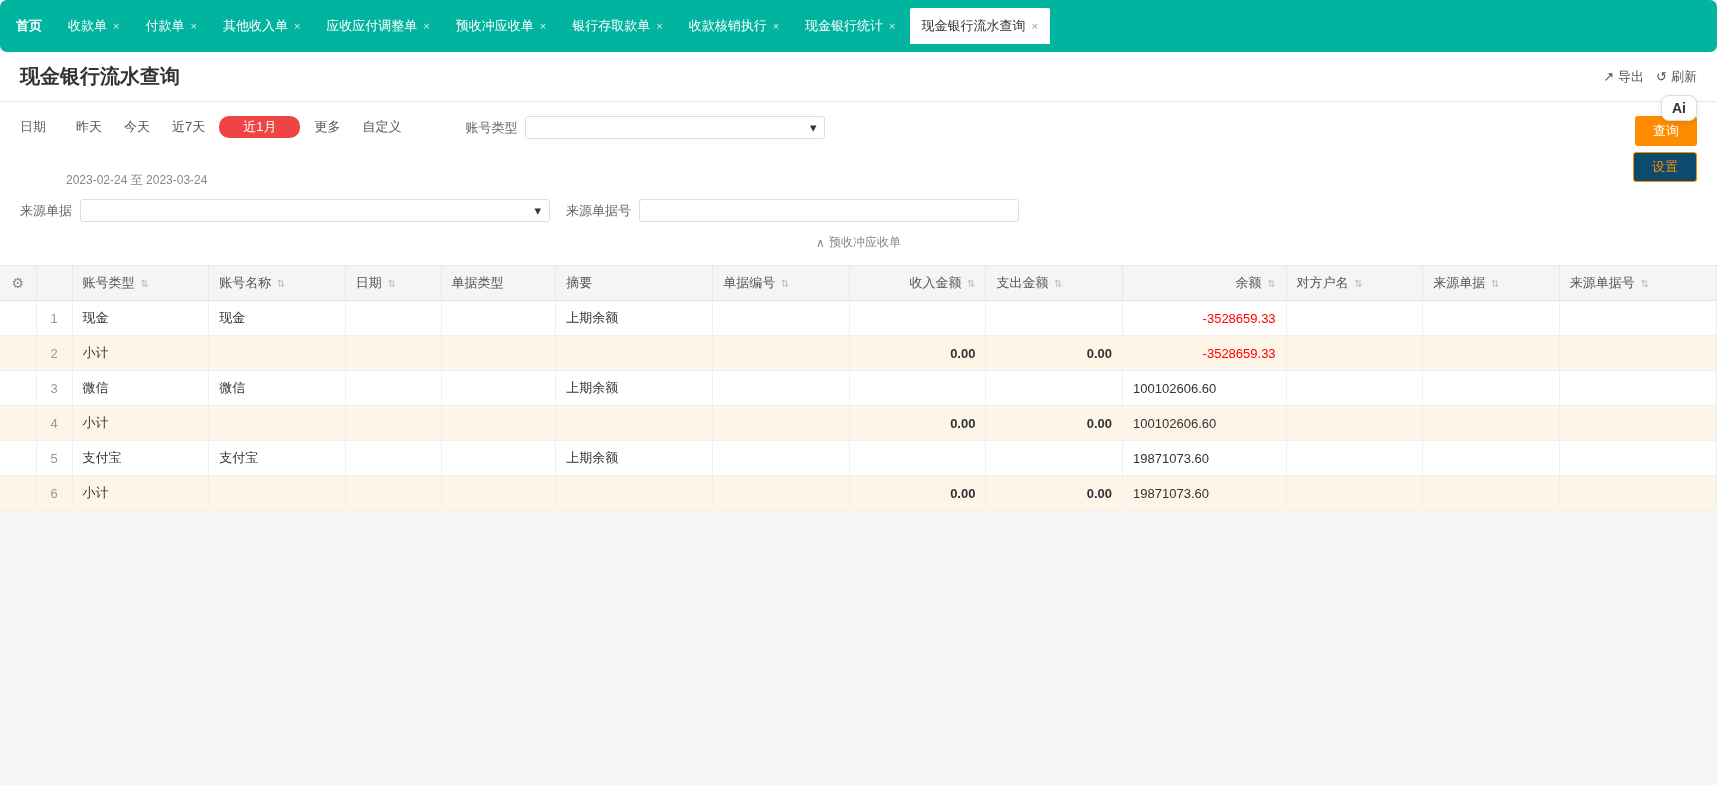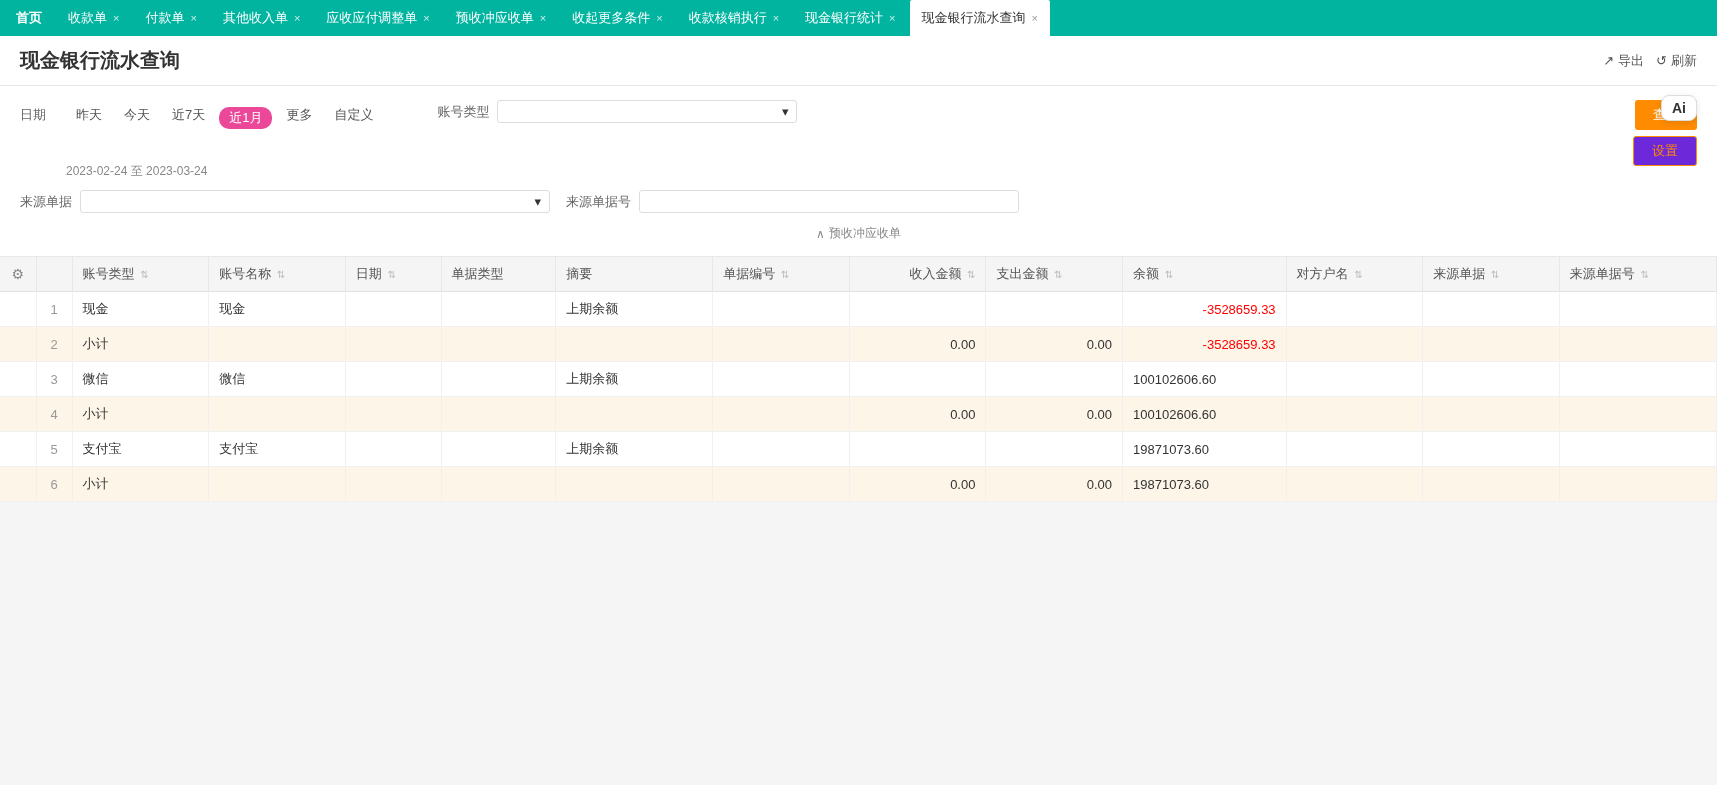--- a/index.html
+++ b/index.html
@@ -3,24 +3,25 @@
   <meta charset="utf-8">
   <style>
     * { box-sizing: border-box; margin: 0; padding: 0; }
     body { font-family: 'Microsoft YaHei', Arial, sans-serif; font-size: 13px; background: #f5f5f5; color: #333; }
 
     
     .top-nav {
       background: #00b4a0;
       display: flex;
       align-items: center;
-      height: 36px;
+      height: 52px;
       padding: 0 4px;
       gap: 2px;
       overflow: hidden;
+      border-radius: 7px;
     }
     .nav-tab {
       display: flex;
       align-items: center;
       padding: 0 12px;
       height: 36px;
       color: #fff;
       font-size: 13px;
       cursor: pointer;
       white-space: nowrap;
@@ -87,25 +88,24 @@
     }
     .date-btn {
       padding: 2px 8px;
       border-radius: 3px;
       cursor: pointer;
       font-size: 13px;
       color: #555;
       text-align: right;
     }
     .date-btn.active {
-      background: #ec4899;
+      background: #ef4444;
       color: #fff;
       border-radius: 10px;
-      padding: 2px 10px;
-      margin-top: 7px;
+      padding: 2px 24px;
     }
     .date-range {
       font-size: 12px;
       color: #888;
       margin-left: 4px;
     }
     .filter-select {
       display: flex;
       align-items: center;
       border: 1px solid #ddd;
@@ -135,21 +135,21 @@
     .query-btn {
       background: #ff8c00;
       color: #fff;
       border: none;
       border-radius: 3px;
       padding: 6px 18px;
       cursor: pointer;
       font-size: 13px;
     }
     .settings-btn {
-      background: #6d28d9;
+      background: #0c4a6e;
       color: #ff8c00;
       border: 1px solid #ff8c00;
       border-radius: 3px;
       padding: 5px 18px;
       cursor: pointer;
       font-size: 13px;
     }
     .action-group {
       display: flex;
       flex-direction: column;
@@ -200,21 +200,21 @@
     tbody tr { border-bottom: 1px solid #f0f0f0; }
     tbody tr.subtotal {
       background: #fdf5e8;
     }
     tbody td {
       padding: 8px 10px;
       color: #333;
       border-right: 1px solid #f0f0f0;
       white-space: nowrap;
     }
-    tbody td.number { text-align: right; }
+    tbody td.number { text-align: right; font-weight: bold; }
     tbody td.negative { color: #f00; text-align: right; }
     tbody td.balance-positive { }
     .row-num { color: #999; text-align: center; }
     .gear-icon { font-size: 14px; color: #888; cursor: pointer; }
 
     
     .ai-badge {
       position: fixed;
       right: 20px;
       top: 95px;
@@ -249,21 +249,21 @@
   </div>
   <div class="nav-tab">
     <span>应收应付调整单</span>
     <span class="close-x">×</span>
   </div>
   <div class="nav-tab">
     <span>预收冲应收单</span>
     <span class="close-x">×</span>
   </div>
   <div class="nav-tab">
-    <span>收起更多条件</span>
+    <span>银行存取款单</span>
     <span class="close-x">×</span>
   </div>
   <div class="nav-tab">
     <span>收款核销执行</span>
     <span class="close-x">×</span>
   </div>
   <div class="nav-tab">
     <span>现金银行统计</span>
     <span class="close-x">×</span>
   </div>
@@ -370,21 +370,21 @@
           <span class="sort-icon">⇅</span>
         </th>
         <th style="text-align:right;">
           <span>收入金额</span>
           <span class="sort-icon">⇅</span>
         </th>
         <th style="text-align:left;">
           <span>支出金额</span>
           <span class="sort-icon">⇅</span>
         </th>
-        <th style="">
+        <th style="text-align:right;">
           <span>余额</span>
           <span class="sort-icon">⇅</span>
         </th>
         <th>
           <span>对方户名</span>
           <span class="sort-icon">⇅</span>
         </th>
         <th>
           <span>来源单据</span>
           <span class="sort-icon">⇅</span>

